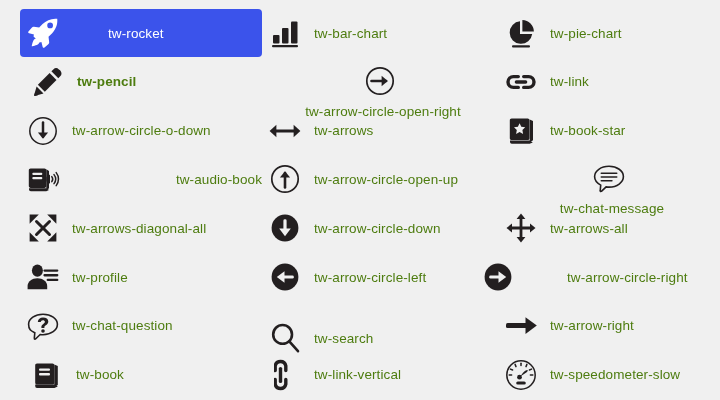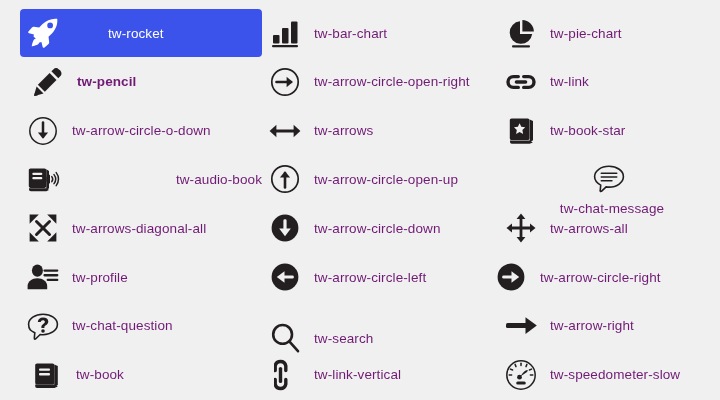--- a/index.html
+++ b/index.html
@@ -22,21 +22,21 @@
   }
   .cell .iconwrap{
     width:46px;height:46px;
     flex:0 0 46px;
     display:flex;align-items:center;justify-content:center;
   }
   .cell .iconwrap svg{display:block;}
   .cell .lbl{
     margin-left:6px;
     font-size:13.5px;
-    color:#701a75;
+    color:#4d7c0f;
     white-space:nowrap;
     letter-spacing:.1px;
   }
   .cell.sel{
     background:#3b53eb;
     border-radius:4px;
   }
   .cell.sel .lbl{color:#ffffff;}
 </style>
 </head>
@@ -85,21 +85,21 @@
           <g fill="#231f20">
 <path d="M26.9 3.4a4 4 0 0 0-5.6 0l-1.9 1.9 6.9 6.9 1.9-1.9a4 4 0 0 0 .7-4.8 4 4 0 0 0-2-2.1z"></path>
 <path d="M17.6 7.1 5.9 18.8l6.9 6.9L24.5 14z"></path>
 <path d="M4.6 20.5 2.2 28.7c-.2.7.4 1.3 1.1 1.1l8.2-2.4-6.9-6.9z"></path>
 <path d="M3.1 26.4 2.2 29.5c-.1.4.2.7.6.6l3.1-.9-2.8-2.8z"></path>
           </g>
         </svg>
       </span>
       <span class="lbl">tw-pencil</span>
     </div>
-    <div class="cell" style="left: 262px; top: 57.8px; width: 236px; height: 48px;">
+    <div class="cell" style="left: 262px; top: 57.8px; width: 236px; height: 48px; flex-direction: column;">
       <span class="iconwrap">
         <svg width="32" height="32" viewBox="0 0 32 32">
           <g fill="none" stroke="#231f20">
 <circle cx="16" cy="16" r="13.2" stroke-width="1.7"></circle>
 <path d="M7.5 16h14.5" stroke-width="2.6" stroke-linecap="round"></path>
 <path d="M17.6 10.8 23.8 16l-6.2 5.2z" fill="#231f20" stroke="none"></path>
           </g>
         </svg>
       </span>
       <span class="lbl">tw-arrow-circle-open-right</span>
@@ -267,21 +267,21 @@
 <circle cx="16" cy="16" r="13.4" fill="#231f20"></circle>
 <g fill="#f0f0f0">
               <rect x="12.8" y="14.4" width="12" height="3.2" rx="1.4"></rect>
 <path d="M15.5 10.2 7.8 16l7.7 5.8z"></path>
             </g>
           </g>
         </svg>
       </span>
       <span class="lbl">tw-arrow-circle-left</span>
     </div>
-    <div class="cell" style="left: 488px; top: 253px; width: 222px; height: 48px;">
+    <div class="cell" style="left: 475px; top: 253px; width: 222px; height: 48px; gap: 40px;">
       <span class="iconwrap">
         <svg width="32" height="32" viewBox="0 0 32 32">
           <g>
 <circle cx="16" cy="16" r="13.4" fill="#231f20"></circle>
 <g fill="#f0f0f0">
               <rect x="7.2" y="14.4" width="12" height="3.2" rx="1.4"></rect>
 <path d="M16.5 10.2 24.2 16l-7.7 5.8z"></path>
             </g>
           </g>
         </svg>

